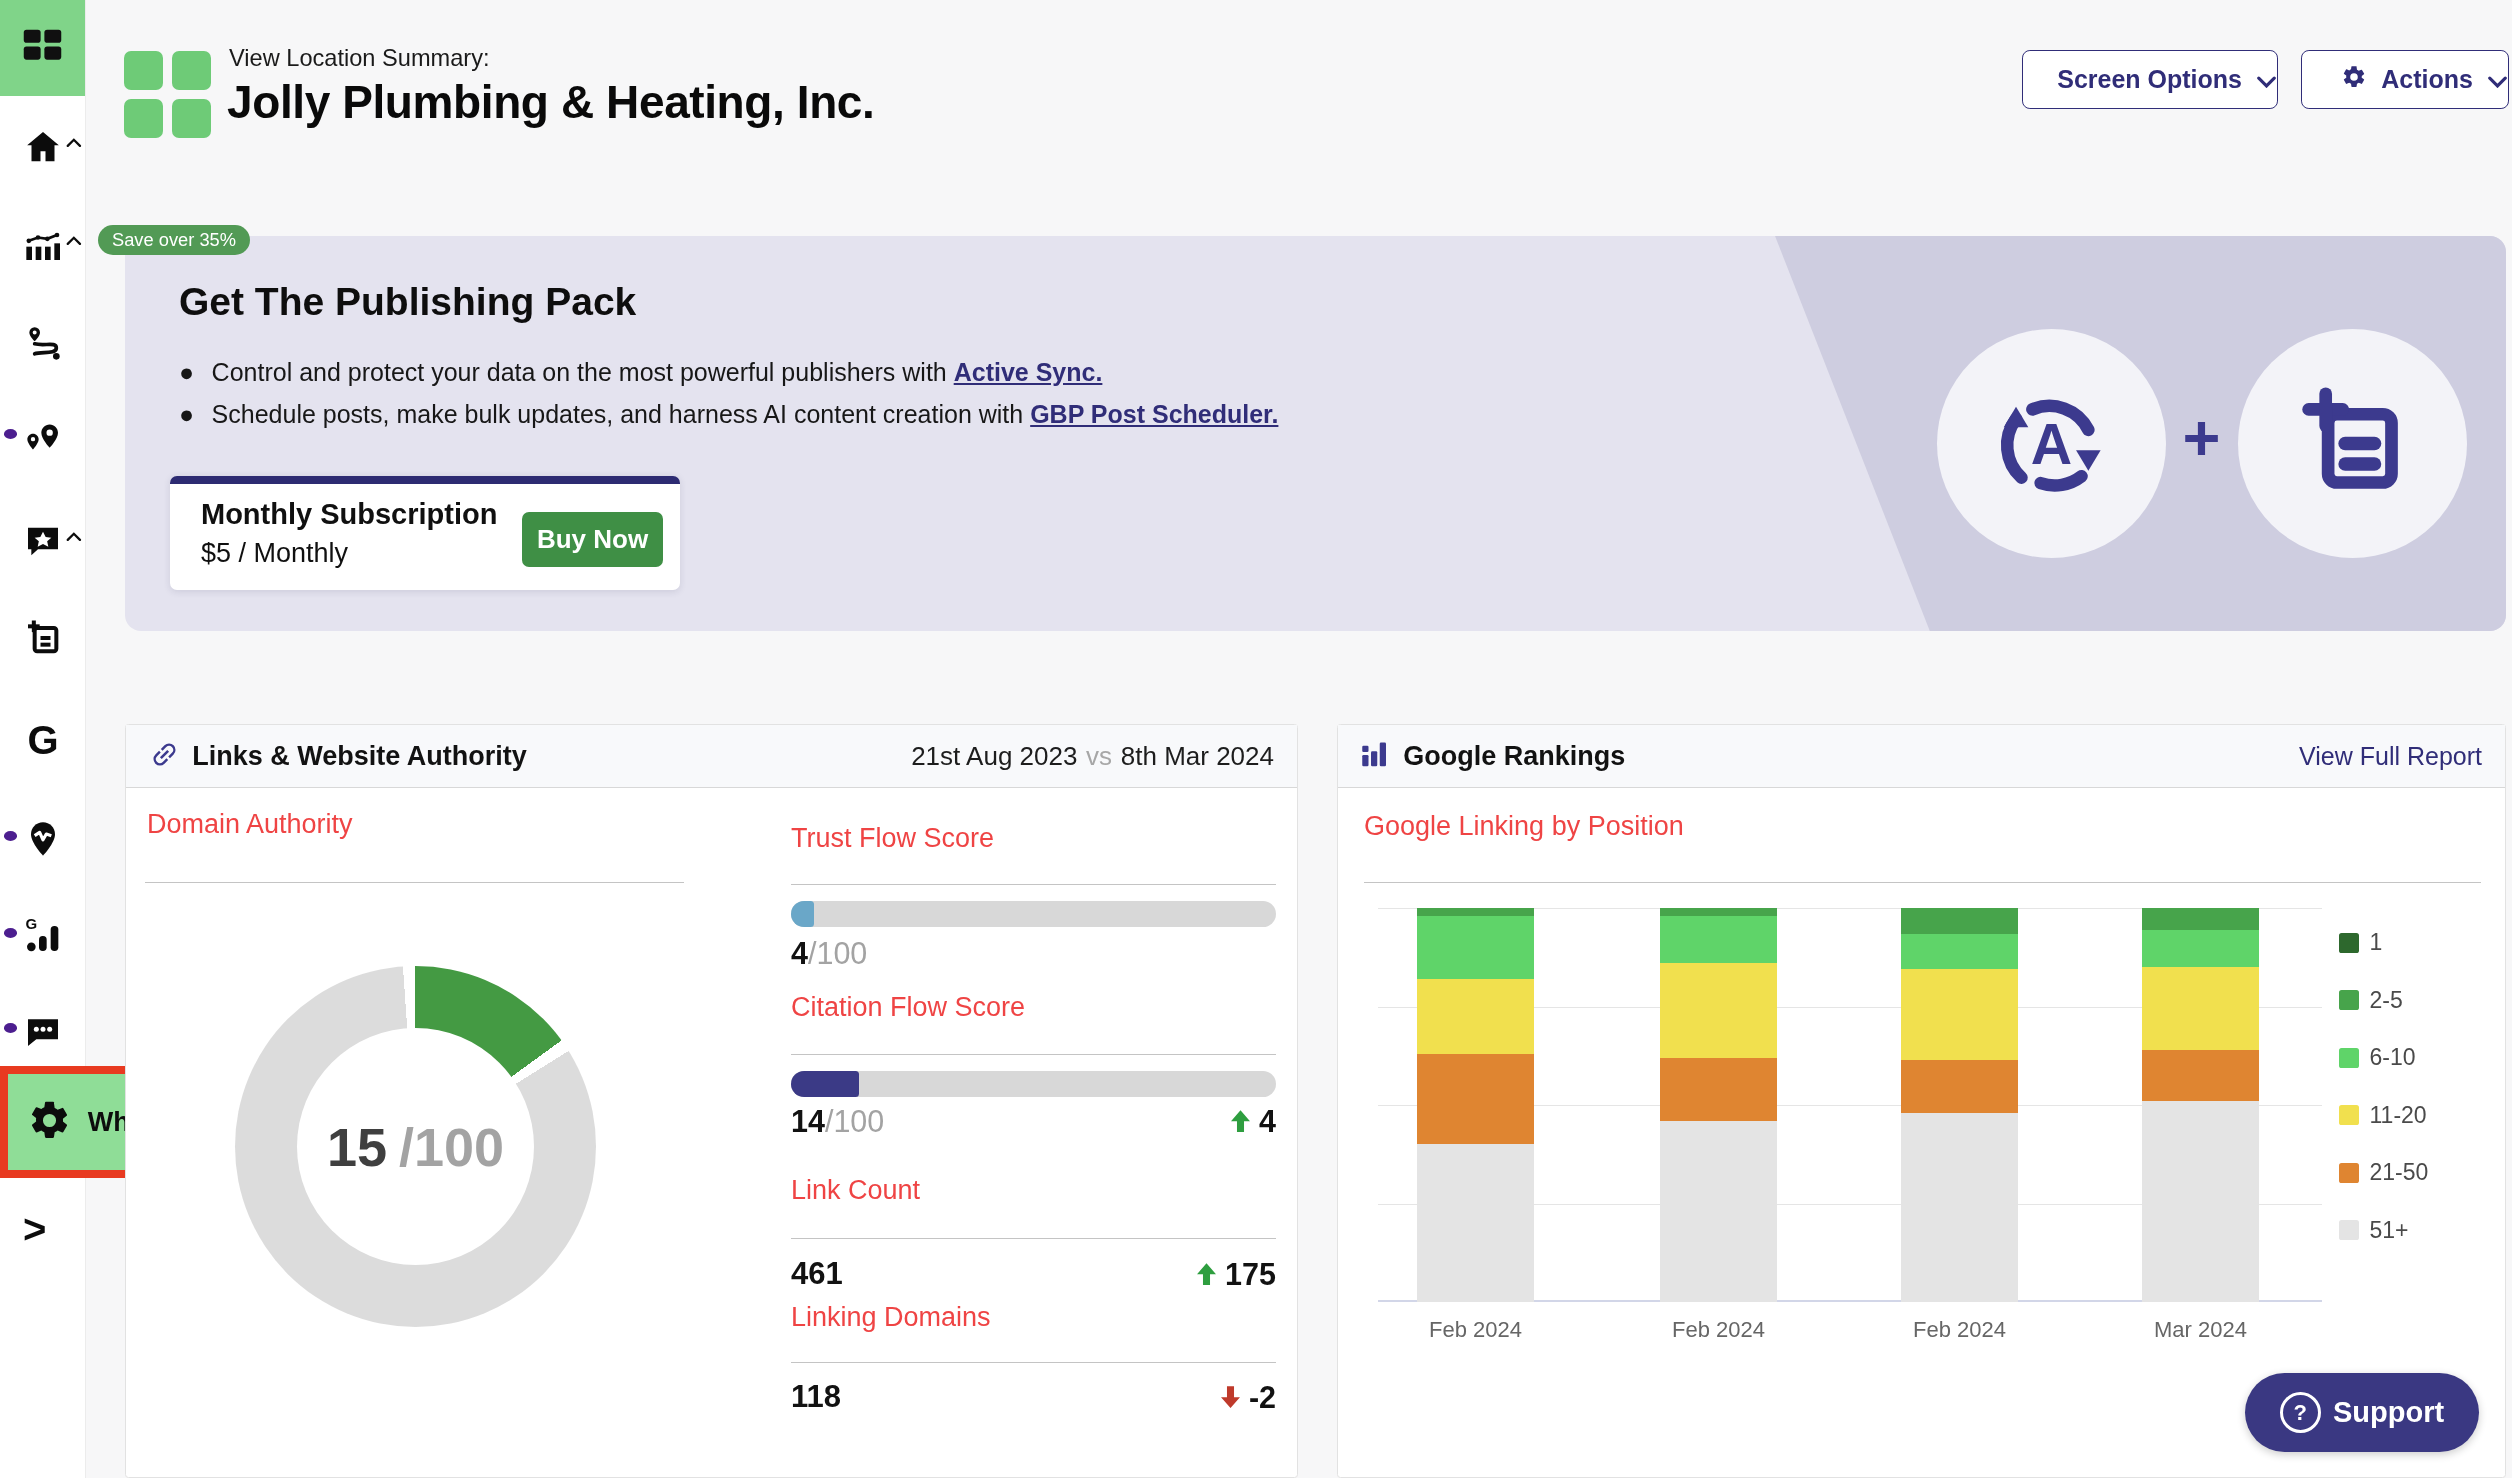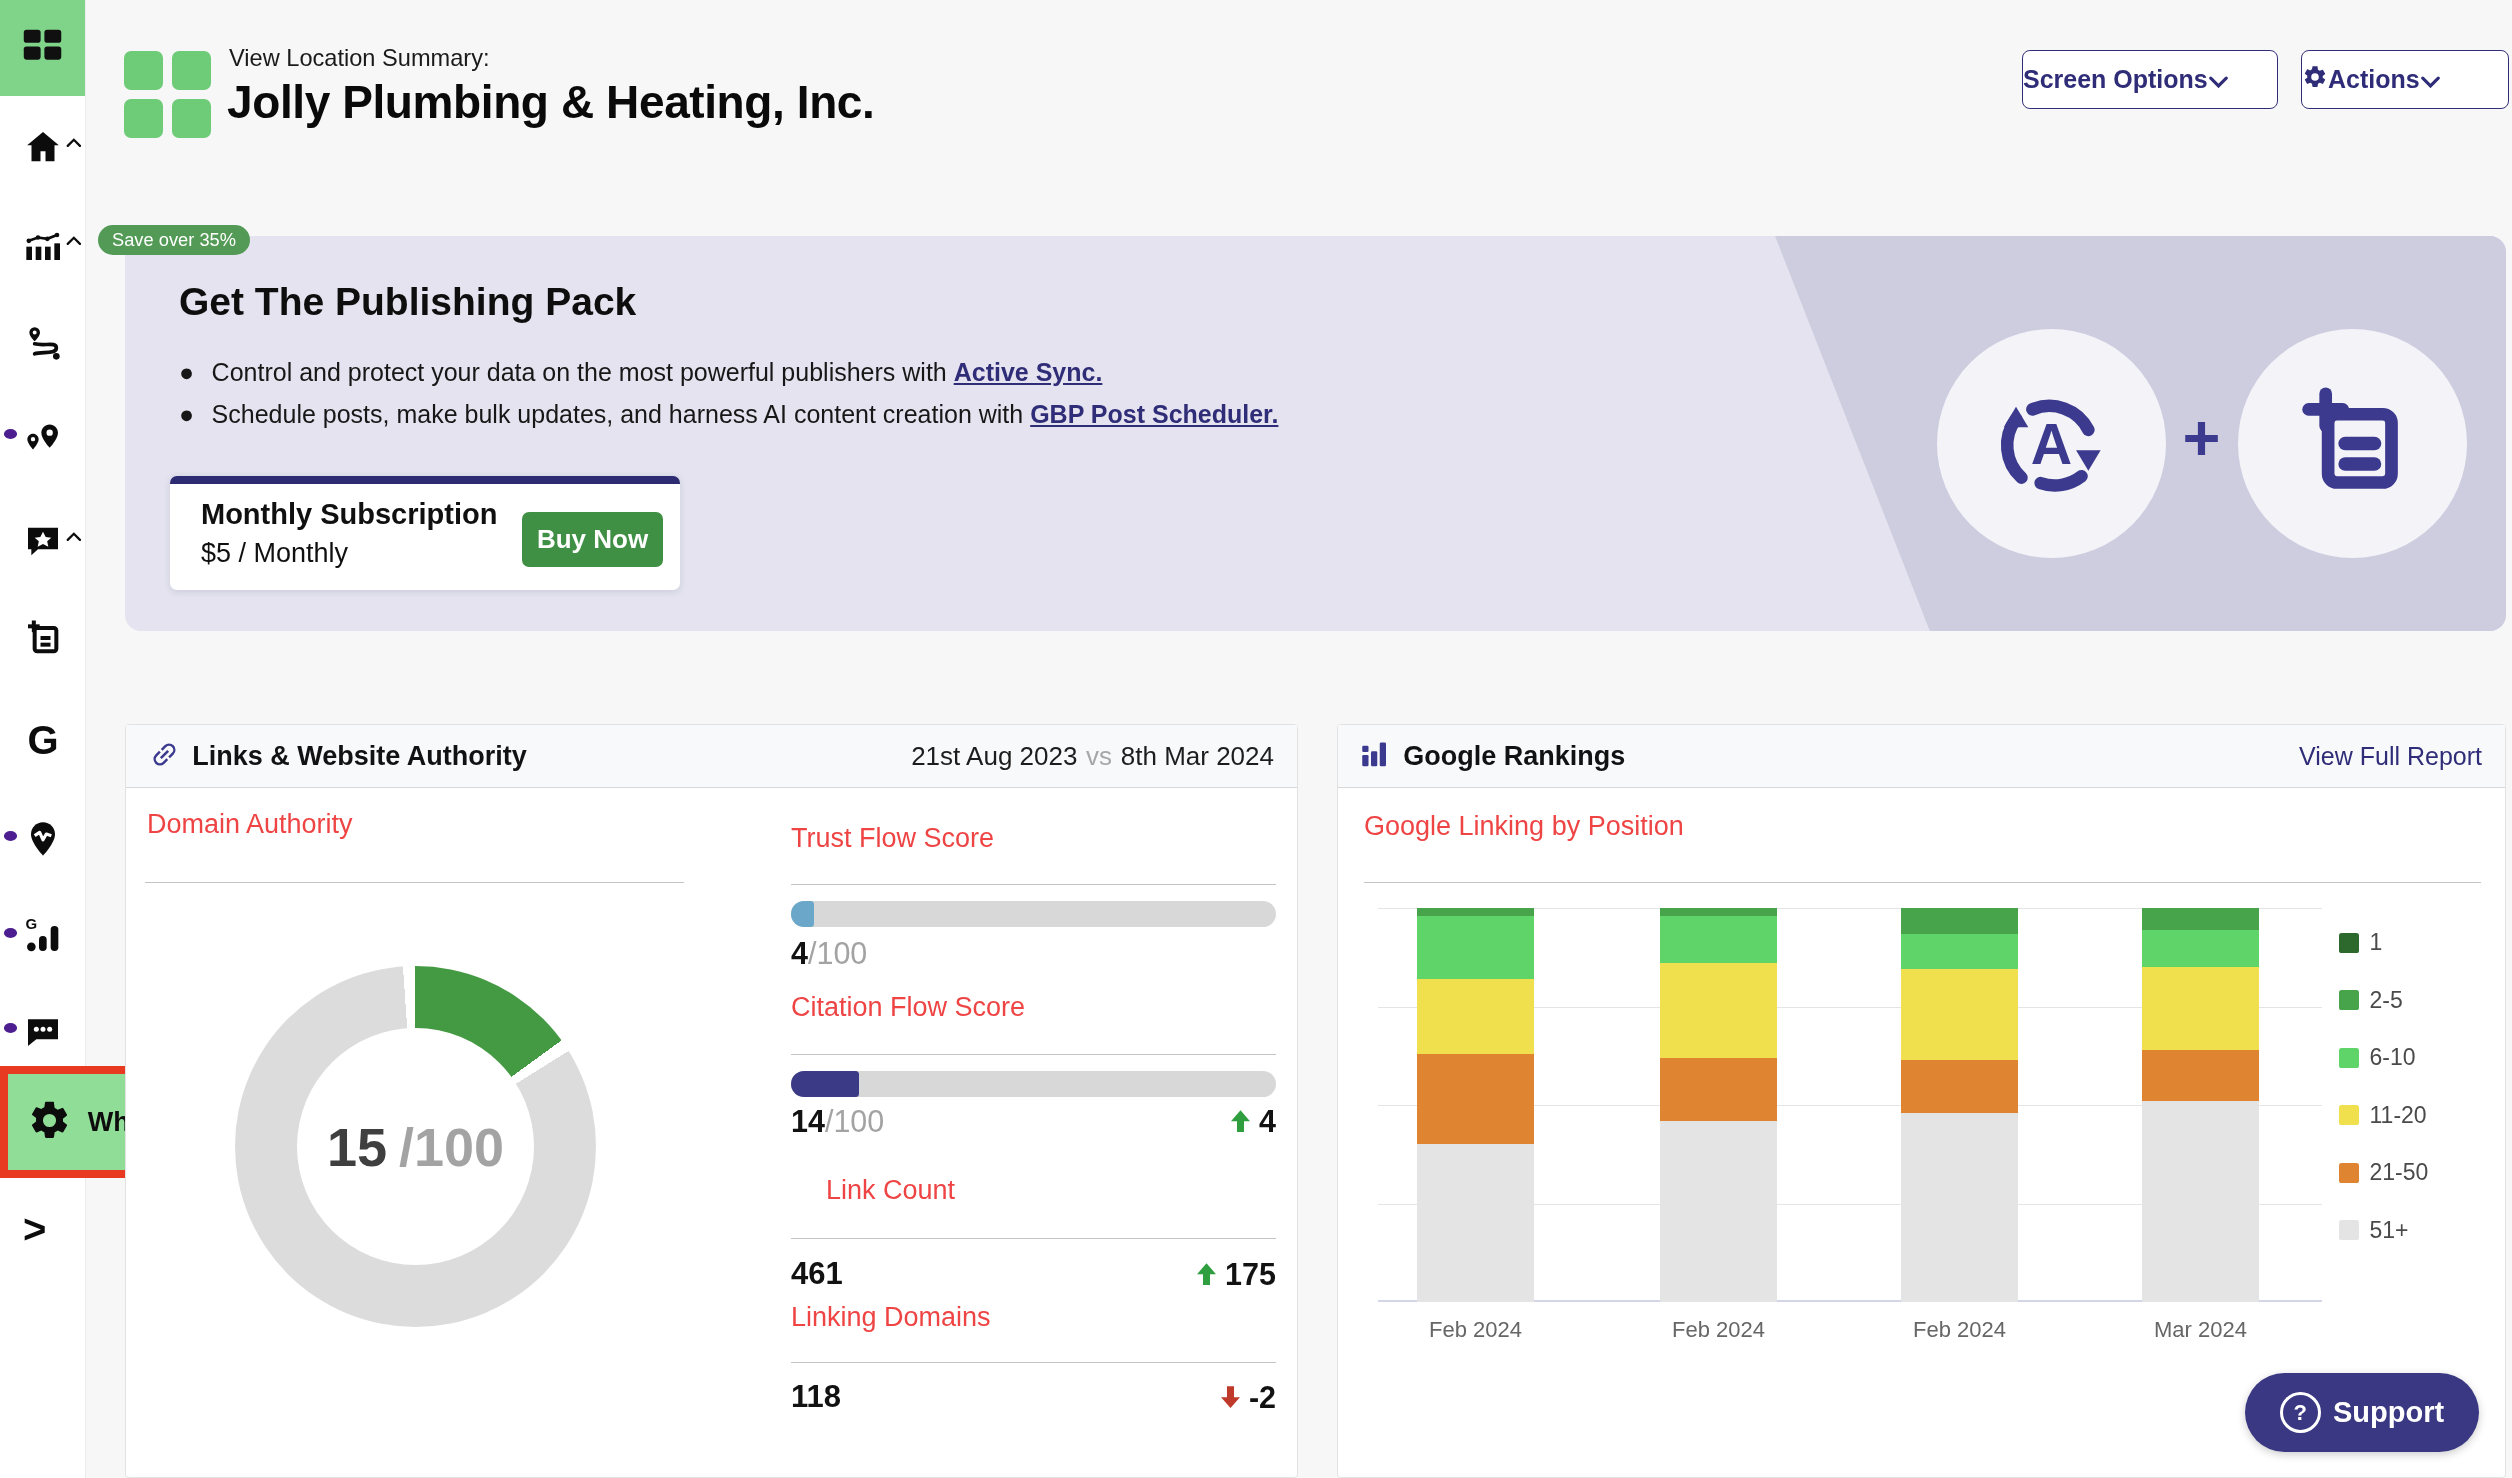--- a/index.html
+++ b/index.html
@@ -18,21 +18,21 @@
   
   .wl-box{position:absolute;left:0;top:1066px;width:391px;height:112px;background:#8fdd97;border:8.7px solid #e83a20;box-sizing:border-box;display:flex;align-items:center;cursor:pointer;}
   .wl-box .label{font-size:27px;font-weight:600;color:#0d0d0d;margin-left:15.7px;}
 
   
   .hdr-logo{position:absolute;left:124px;top:51px;width:87px;height:87px;display:grid;grid-template-columns:39px 39px;grid-template-rows:39px 39px;gap:8.7px;}
   .hdr-logo span{background:#6ecb77;border-radius:7px;display:block;}
   .eyebrow{position:absolute;left:229px;top:45px;font-size:23.6px;color:#1a1a1a;}
   .page-title{position:absolute;left:227px;top:75px;font-size:46px;font-weight:800;color:#0a0a0a;letter-spacing:-0.4px;}
   .top-btn{position:absolute;top:50px;height:59px;box-sizing:border-box;background:#ffffff;border:1.7px solid #302d78;border-radius:7.9px;
-           display:flex;align-items:center;justify-content:flex-start;color:#302d78;font-size:25px;font-weight:600;cursor:pointer;}
+           display:flex;align-items:center;justify-content:flex-end;gap:14px;color:#302d78;font-size:25px;font-weight:600;cursor:pointer;}
 
   
   .banner{position:absolute;left:125px;top:236px;width:2381px;height:395px;background:#e4e3ef;border-radius:16px;overflow:hidden;}
   .banner-wedge{position:absolute;left:0;top:0;width:100%;height:100%;background:#cecde0;clip-path:polygon(69.3% 0,100% 0,100% 100%,75.8% 100%);}
   .badge{position:absolute;left:98px;top:225px;height:30px;padding:0 14px;border-radius:15px;background:#529a55;color:#ffffff;
          font-size:18.3px;display:flex;align-items:center;z-index:3;}
   .banner-title{position:absolute;left:54px;top:44px;font-size:39px;font-weight:800;color:#0e0e0e;}
   .bullet-row{position:absolute;left:54px;font-size:25px;color:#171717;display:flex;align-items:baseline;}
   .bullet-dot{font-size:25px;margin-right:17.5px;}
   .inline-link{color:#302d78;font-weight:700;text-decoration:underline;cursor:pointer;}
@@ -350,21 +350,21 @@
     <div class="val-row" style="left:665px;top:379px">
       <span class="score" style="position:static"><span>14</span><span class="den">/100</span></span>
       <span class="delta">
         <svg width="23" height="24.4" viewBox="0 0 16 18">
             <path fill="#2e9e3f" d="M8 1 15 9h-4.4v8H5.4V9H1z"></path>
           </svg>
         <span>4</span>
       </span>
     </div>
 
-    <div class="sec-label" style="left:700px;top:450px">Link Count</div>
+    <div class="sec-label" style="left:665px;top:450px">Link Count</div>
     <div class="hr" style="left:665px;top:513px;width:485px"></div>
     <div class="val-row" style="left:665px;top:531px">
       <span>461</span>
       <span class="delta">
         <svg width="23" height="24.4" viewBox="0 0 16 18">
             <path fill="#2e9e3f" d="M8 1 15 9h-4.4v8H5.4V9H1z"></path>
           </svg>
         <span>175</span>
       </span>
     </div>

